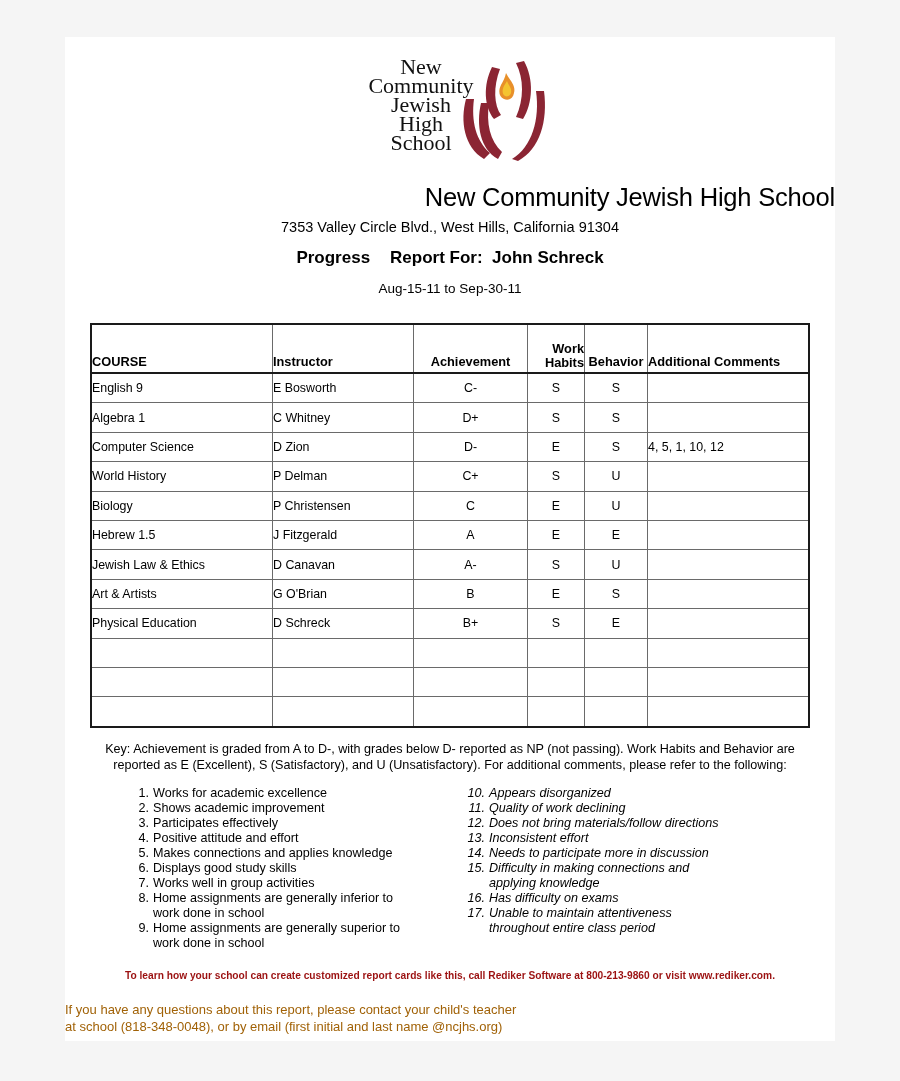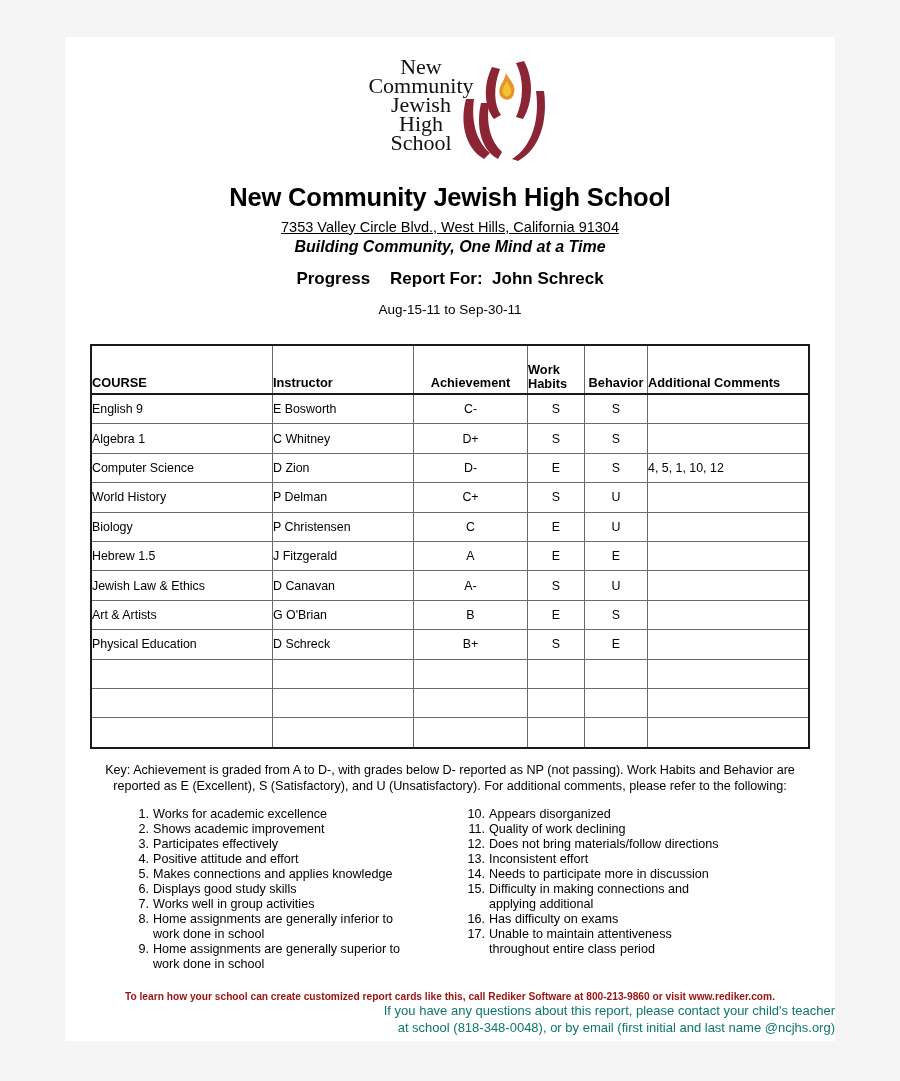--- a/index.html
+++ b/index.html
@@ -54,33 +54,32 @@
   .logo-graphic {
     position: absolute;
     left: 104px;
     top: 0px;
     width: 96px;
     height: 116px;
   }
 
   
   .school-name {
-    text-align: center;
+    text-align: right;
     font-size: 25.5px;
-    font-weight: bold;
+    font-weight: normal;
     color: #000;
     margin-top: 6px;
     letter-spacing: -0.2px;
   }
   .address {
     text-align: center;
     font-size: 14.5px;
     color: #000;
     margin-top: 7px;
-    text-decoration: underline;
   }
   .tagline {
     text-align: center;
     font-size: 16px;
     font-style: italic;
     font-weight: bold;
     color: #000;
     margin-top: 3px;
   }
   .report-line {
@@ -121,21 +120,21 @@
     vertical-align: bottom;
     font-size: 12.8px;
     font-weight: bold;
     height: 44px;
     border-bottom: 2.5px solid #1a1a1a;
     padding-bottom: 3px;
   }
   th.c-course   { width: 180px; text-align: left; padding-left: 10px; }
   th.c-instr    { width: 140px; text-align: left; padding-left: 10px; }
   th.c-achv     { width: 113px; text-align: center; }
-  th.c-habits   { width: 56px;  text-align: left; line-height: 1.05; }
+  th.c-habits   { width: 56px;  text-align: right; line-height: 1.05; }
   th.c-behav    { width: 62px;  }
   th.c-comments { text-align: left; padding-left: 6px; }
 
   table.grades tbody td {
     height: 28.4px;
     font-size: 12.4px;
     vertical-align: middle;
   }
   td.t-course   { text-align: left; padding-left: 10px; }
   td.t-instr    { text-align: left; padding-left: 10px; }
@@ -159,21 +158,21 @@
   .comments-cols {
     display: flex;
     margin: 12px 0 0 0;
     padding-left: 62px;
     padding-right: 20px;
     font-size: 12.6px;
     color: #000;
   }
   .comments-cols .col { flex: 0 0 auto; }
   .comments-cols .col.left  { width: 330px; }
-  .comments-cols .col.right { width: 330px; }
+  .comments-cols .col.right { width: 330px; font-style: italic; }
   ol.cmt {
     list-style: none;
     margin: 0;
     padding: 0;
   }
   ol.cmt li {
     position: relative;
     padding-left: 26px;
     line-height: 1.19;
     margin-bottom: 0px;
@@ -191,24 +190,24 @@
 
   
   .promo {
     margin-top: 19px;
     text-align: center;
     font-size: 10.2px;
     font-weight: bold;
     color: #9b1111;
   }
   .closing {
-    margin-top: 1px;
-    text-align: right;
+    margin-top: 21px;
+    text-align: left;
     font-size: 13px;
-    color: #0f766e;
+    color: #a16207;
     line-height: 1.3;
   }
 </style>
 </head>
 <body>
 
 <div class="page">
 
   <div class="logo-wrap">
     <div class="logo-inner">
@@ -226,21 +225,20 @@
         <path d="M62 62 C70 44 70 24 62 8 L70 6 C80 24 79 48 69 64 Z" fill="#8B2533"></path>
         <path d="M58 104 C78 92 86 64 82 36 L90 36 C94 66 86 94 64 106 Z" fill="#8B2533"></path>
         <path d="M52 18 C56 26 62 30 60 38 C59 44 54 46 50 44 C45 42 44 36 47 30 C49 26 51 23 52 18 Z" fill="#E8902A"></path>
         <path d="M53 26 C55 31 58 33 57 38 C56 41 53 42 51 41 C48 39 48 35 50 31 Z" fill="#F4C430"></path>
       </svg>
     </div>
   </div>
 
   <div class="school-name">New Community Jewish High School</div>
   <div class="address">7353 Valley Circle Blvd.,  West Hills, California  91304</div>
-  <div class="tagline">Building Community, One Mind at a Time</div>
   <div class="report-line">
     <span>Progress</span><span class="sp"></span><span>Report For:</span>&nbsp;&nbsp;<span>John Schreck</span>
   </div>
   <div class="date-range">Aug-15-11 to Sep-30-11</div>
 
   <div class="table-wrap">
     <table class="grades">
       <thead>
         <tr>
           <th class="c-course">COURSE</th>
@@ -374,21 +372,21 @@
           <li><span class="num">9.</span><span>Home assignments are generally superior to</span><span class="cmt-l2">work done in school</span></li>
         </ol>
     </div>
     <div class="col right">
       <ol class="cmt wide" id="cmt-right">
           <li><span class="num">10.</span><span>Appears disorganized</span></li>
           <li><span class="num">11.</span><span>Quality of work declining</span></li>
           <li><span class="num">12.</span><span>Does not bring materials/follow directions</span></li>
           <li><span class="num">13.</span><span>Inconsistent effort</span></li>
           <li><span class="num">14.</span><span>Needs to participate more in discussion</span></li>
-          <li><span class="num">15.</span><span>Difficulty in making connections and</span><span class="cmt-l2">applying additional</span></li>
+          <li><span class="num">15.</span><span>Difficulty in making connections and</span><span class="cmt-l2">applying knowledge</span></li>
           <li><span class="num">16.</span><span>Has difficulty on exams</span></li>
           <li><span class="num">17.</span><span>Unable to maintain attentiveness</span><span class="cmt-l2">throughout entire class period</span></li>
         </ol>
     </div>
   </div>
 
   <div class="promo">To learn how your school can create customized report cards like this, call Rediker Software at 800-213-9860 or visit www.rediker.com.</div>
   <div class="closing">
     <div>If you have any questions about this report, please contact your child's teacher</div>
     <div>at school (818-348-0048), or by email (first initial and last name @ncjhs.org)</div>

